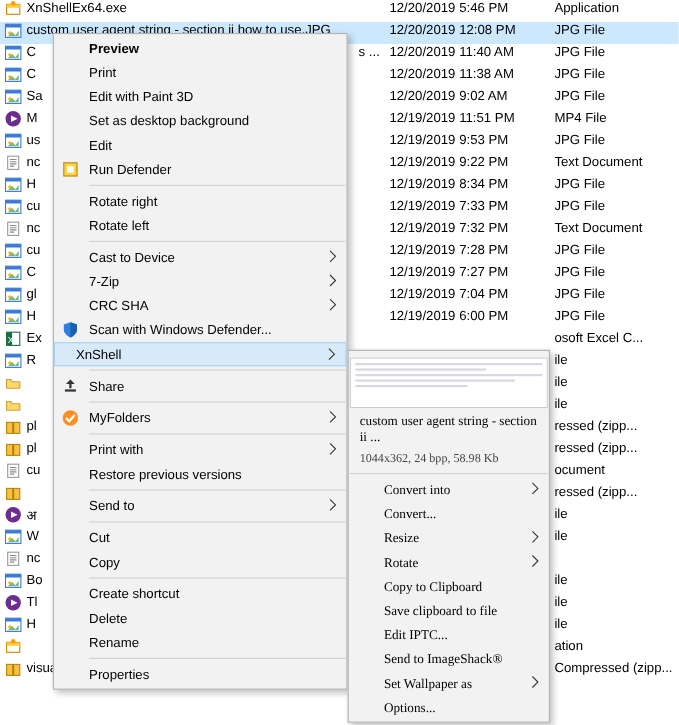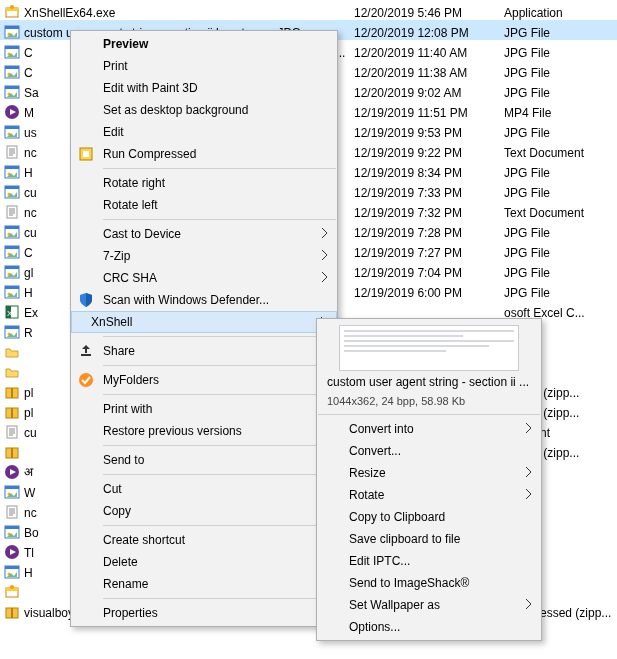--- a/index.html
+++ b/index.html
@@ -14,21 +14,21 @@
     overflow: hidden;
     position: relative;
   }
   .file-list {
     position: absolute;
     top: 0; left: 0;
     width: 617px;
   }
   .row {
     display: flex;
-    align-items: flex-end;
+    align-items: flex-start;
     height: 20px;
     padding-left: 4px;
     white-space: nowrap;
   }
   .row.selected { background: #cce8ff; }
   .icon {
     width: 16px; height: 16px;
     margin-right: 4px;
     flex-shrink: 0;
     display: inline-flex;
@@ -45,22 +45,22 @@
 
   
   .menu {
     position: absolute;
     background: #f2f2f2;
     border: 1px solid #b0b0b0;
     box-shadow: 3px 3px 6px rgba(0,0,0,0.25);
     padding: 2px 0;
     font-size: 12px;
   }
-  .menu1 { left: 48px; top: 30px; width: 268px; margin-left: 22px; }
-  .menu2 { left: 316px; top: 318px; width: 226px; }
+  .menu1 { left: 48px; top: 30px; width: 268px; }
+  .menu2 { left: 316px; top: 318px; width: 184px; font-family: Liberation Serif, serif; }
   .menu-item {
     height: 22px;
     display: flex;
     align-items: center;
     padding: 0 28px 0 32px;
     position: relative;
     cursor: default;
   }
   .menu-item.bold { font-weight: 600; }
   .menu-item.hover { background: #d8eaf9; border: 1px solid #a8d2f0; height: 22px; padding: 0 27px 0 19px; }
@@ -507,21 +507,21 @@
     <div class="menu-item">
       <span>Edit</span>
     </div>
     <div class="menu-item">
       <span class="mi-icon">
         <svg width="16" height="16">
           <rect x="2" y="2" width="12" height="12" fill="#ffd24d" stroke="#b38600"></rect>
           <rect x="5" y="5" width="6" height="6" fill="#fff"></rect>
         </svg>
       </span>
-      <span>Run Compressed</span>
+      <span>Run Defender</span>
     </div>
     <div class="sep"></div>
     <div class="menu-item">
       <span>Rotate right</span>
     </div>
     <div class="menu-item">
       <span>Rotate left</span>
     </div>
     <div class="sep"></div>
     <div class="menu-item">

